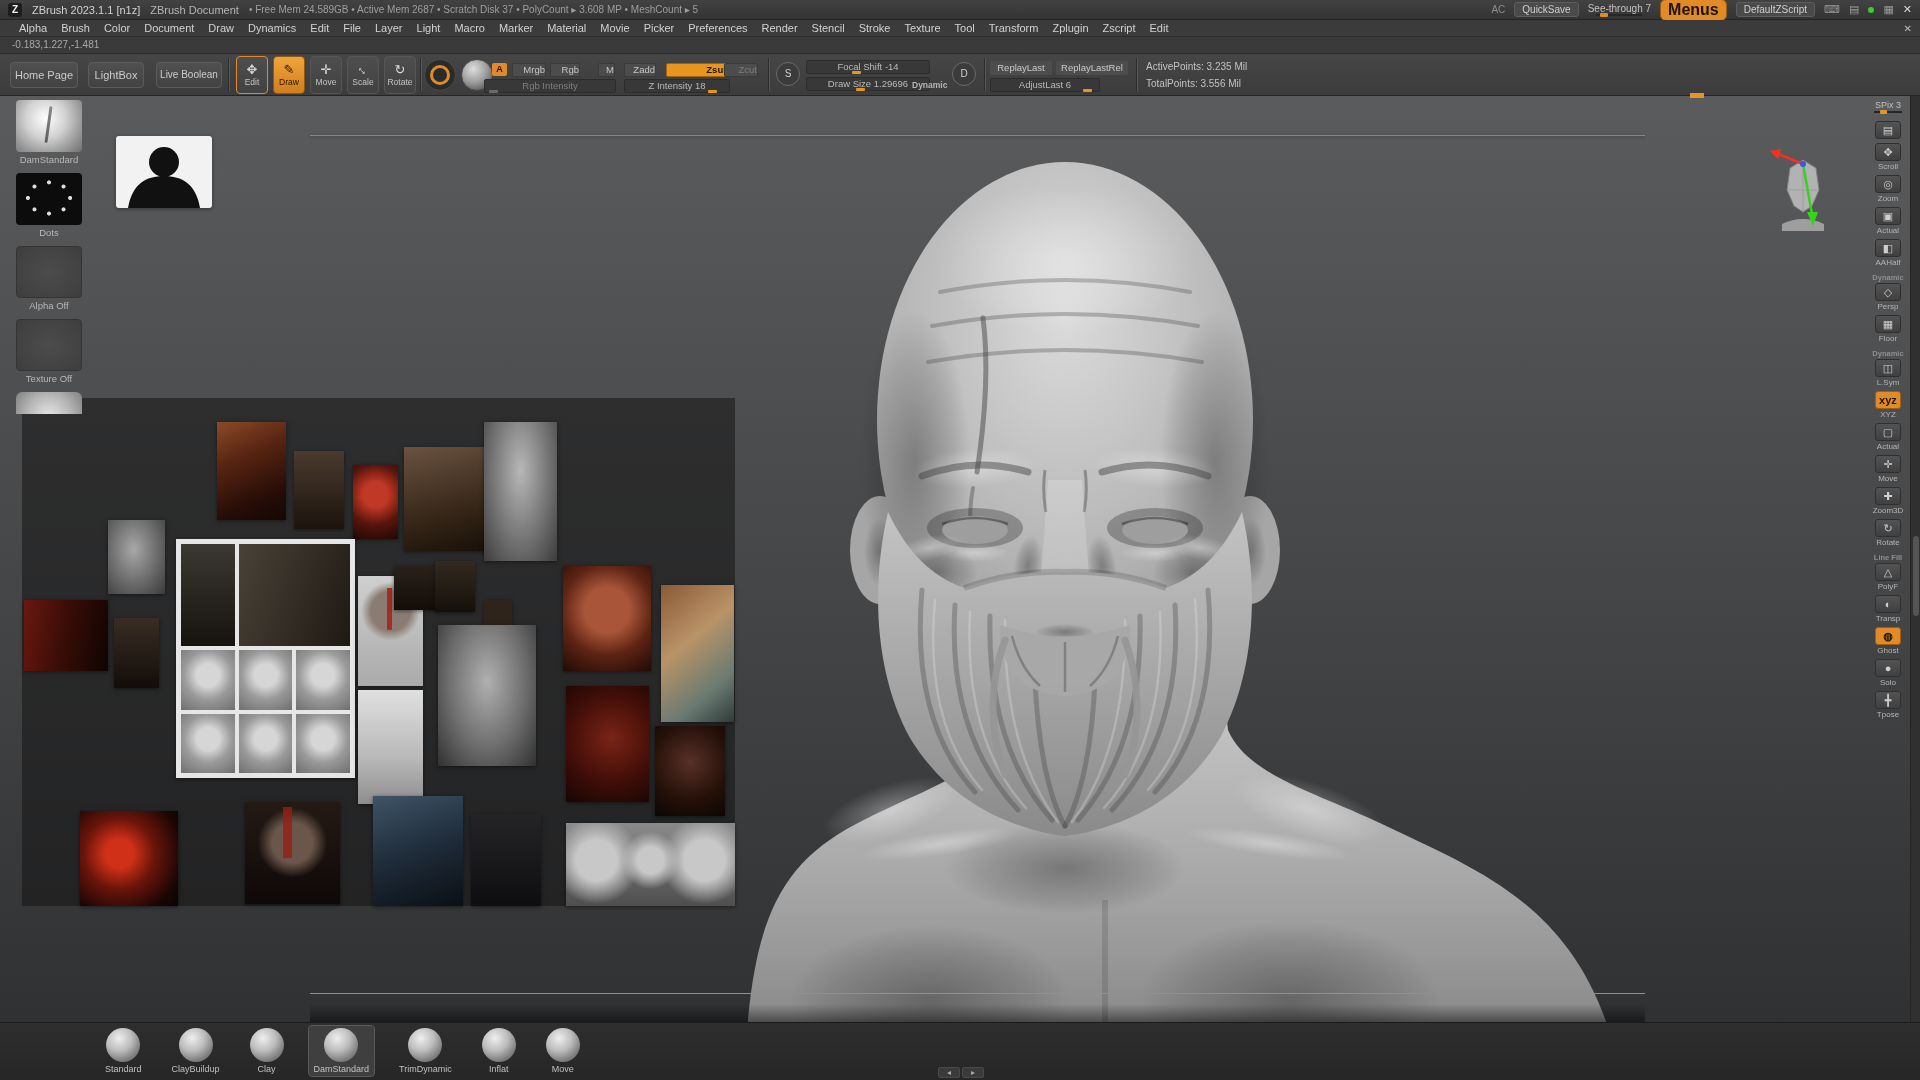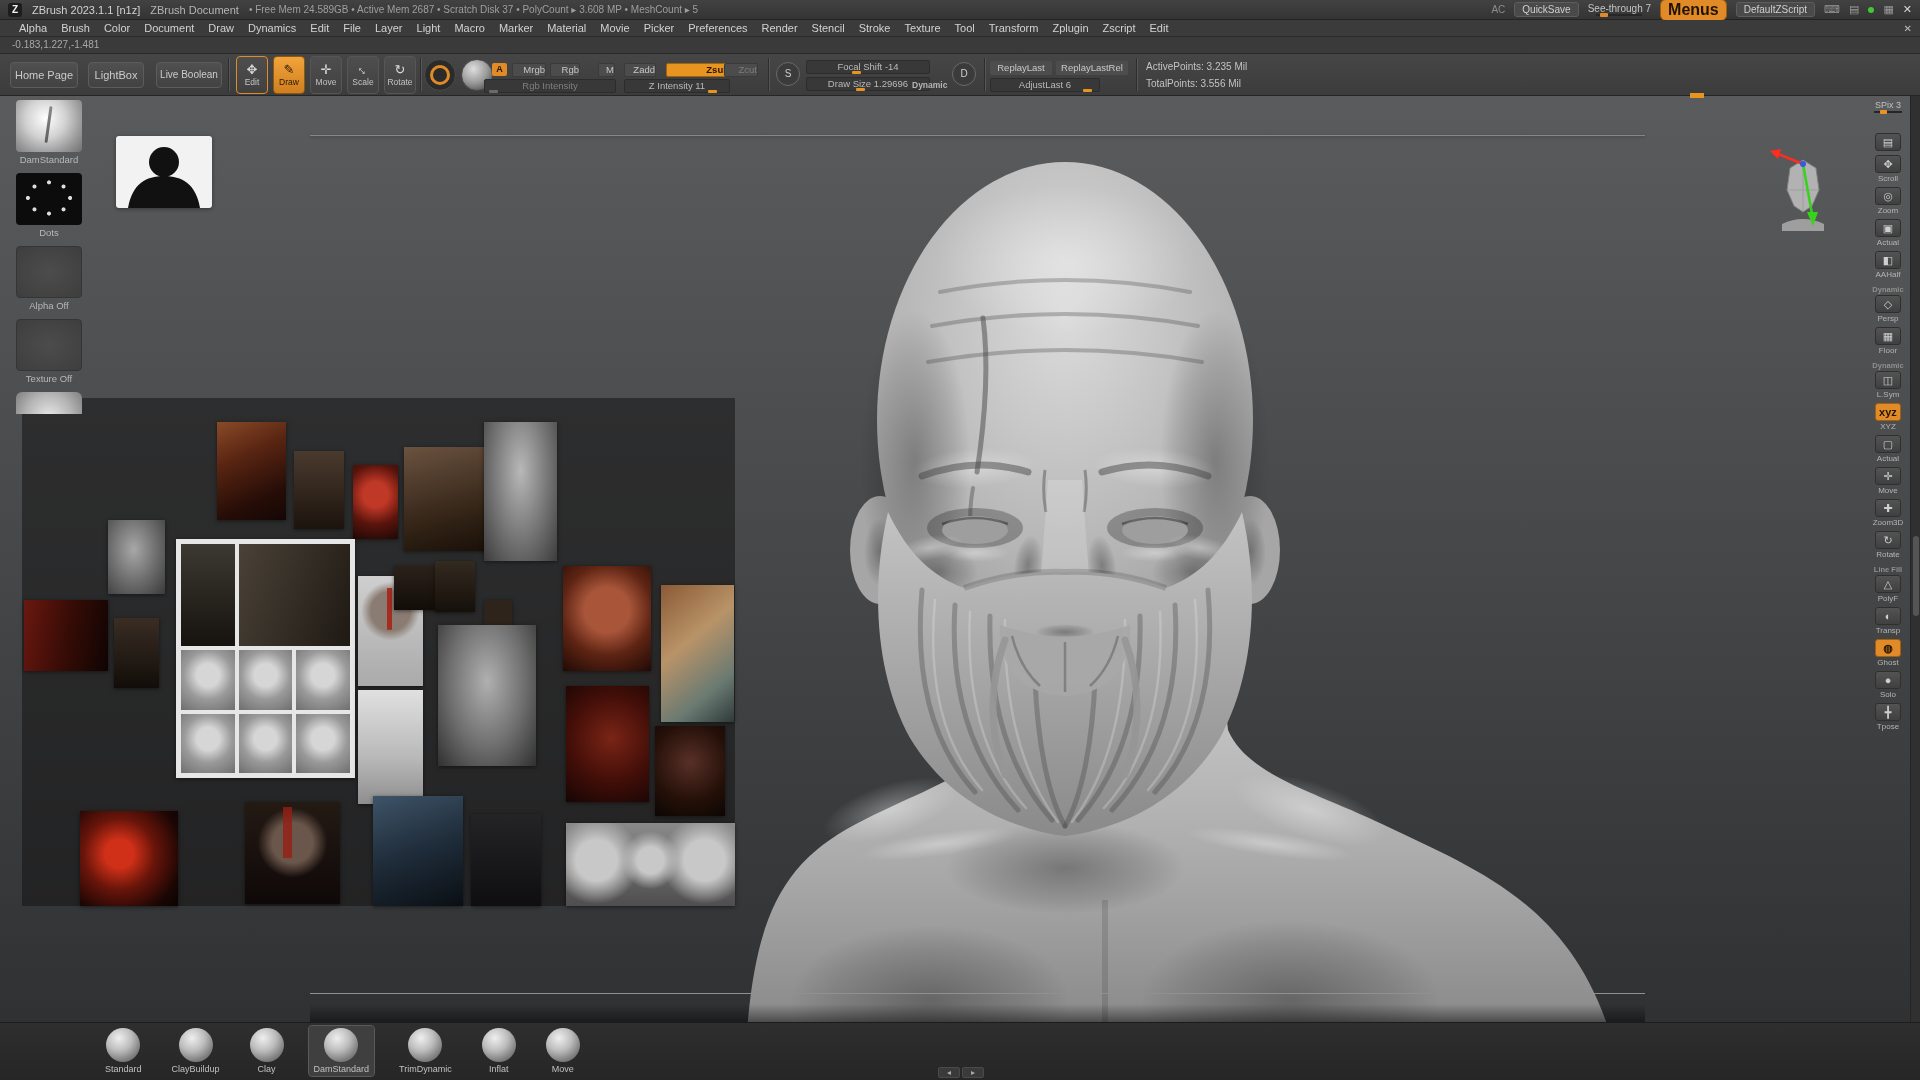--- a/index.html
+++ b/index.html
@@ -102,21 +102,21 @@
   .lp-thumb{width:66px;height:52px;border-radius:4px}
   .lp-label{font-size:9.5px;color:#b8b8b8}
   .lp-label:empty{display:none}
   .thumb-damstandard{background:radial-gradient(circle at 45% 35%,#ffffff,#d2d2d2 40%,#9a9a9a 72%,#707070);position:relative}
   .thumb-damstandard::after{content:"";position:absolute;left:47%;top:12%;width:3px;height:72%;background:linear-gradient(#8a8a8a,#5e5e5e);transform:rotate(8deg);border-radius:2px}
   .thumb-dots{background-color:#0c0c0c;background-image:radial-gradient(circle 2px at 50% 18%,#ddd 0 1.6px,rgba(0,0,0,0) 2.4px),radial-gradient(circle 2px at 72% 26%,#ddd 0 1.6px,rgba(0,0,0,0) 2.4px),radial-gradient(circle 2px at 82% 48%,#ddd 0 1.6px,rgba(0,0,0,0) 2.4px),radial-gradient(circle 2px at 72% 70%,#ddd 0 1.6px,rgba(0,0,0,0) 2.4px),radial-gradient(circle 2px at 50% 78%,#ddd 0 1.6px,rgba(0,0,0,0) 2.4px),radial-gradient(circle 2px at 28% 70%,#ddd 0 1.6px,rgba(0,0,0,0) 2.4px),radial-gradient(circle 2px at 18% 48%,#ddd 0 1.6px,rgba(0,0,0,0) 2.4px),radial-gradient(circle 2px at 28% 26%,#ddd 0 1.6px,rgba(0,0,0,0) 2.4px)}
   .thumb-flat{background:radial-gradient(#4c4c4c,#3e3e3e);border:1px solid #353535}
   .thumb-partial{height:22px;border-radius:6px 6px 0 0;background:radial-gradient(circle at 50% 115%,#e8e8e8,#b5b5b5 55%,#7e7e7e)}
 
   
-  .right-shelf{position:absolute;left:1868px;top:100px;width:40px;display:flex;flex-direction:column;align-items:center;gap:20px;z-index:4}
+  .right-shelf{position:absolute;left:1868px;top:100px;width:40px;display:flex;flex-direction:column;align-items:center;gap:8px;z-index:4}
   .spix{display:flex;flex-direction:column;align-items:center;font-size:9px;color:#c0c0c0;gap:1px}
   .spix-trk{width:28px;height:2px;background:#262626;position:relative}
   .spix-trk i{position:absolute;top:-1px;width:7px;height:4px;background:#e8951f;border-radius:1px}
   .shelf-cell{display:flex;flex-direction:column;align-items:center}
   .shelf-group{font-size:7.5px;color:#8f8f8f;font-weight:bold;margin:2px 0 1px}
   .shelf-group:empty{display:none}
   .shelf-item{display:flex;flex-direction:column;align-items:center;gap:1px}
   .shelf-icon{width:26px;height:18px;background:linear-gradient(#535353,#404040);border:1px solid #2f2f2f;border-radius:3px;color:#cfcfcf;font-size:11px;line-height:16px;text-align:center}
   .shelf-label{font-size:8px;color:#b5b5b5}
   .shelf-label:empty{display:none}
@@ -235,21 +235,21 @@
   <div class="small-btn" style="left:598px;width:17px">M</div>
   <div class="small-btn" style="left:624px;width:32px">Zadd</div>
   <div class="small-btn orange" style="left:666px;width:64px">Zsub</div>
   <div class="small-btn dim" style="left:724px;width:34px">Zcut</div>
 
   <div class="slider dim" style="left:484px;top:25px;width:132px">
     <span>Rgb Intensity</span>
     <span class="handle" style="left:3%"></span>
   </div>
   <div class="slider" style="left:624px;top:25px;width:106px">
-    <span>Z Intensity 11</span>
+    <span>Z Intensity 18</span>
     <span class="handle" style="left:80%"></span>
   </div>
   <div class="tsep" style="left:768px"></div>
 
   <div class="letter-circle" style="left:776px;top:8px">S</div>
   <div class="slider" style="left:806px;top:6px;width:124px">
     <span>Focal Shift -14</span>
     <span class="handle" style="left:37%"></span>
   </div>
   <div class="slider" style="left:806px;top:23px;width:124px">

